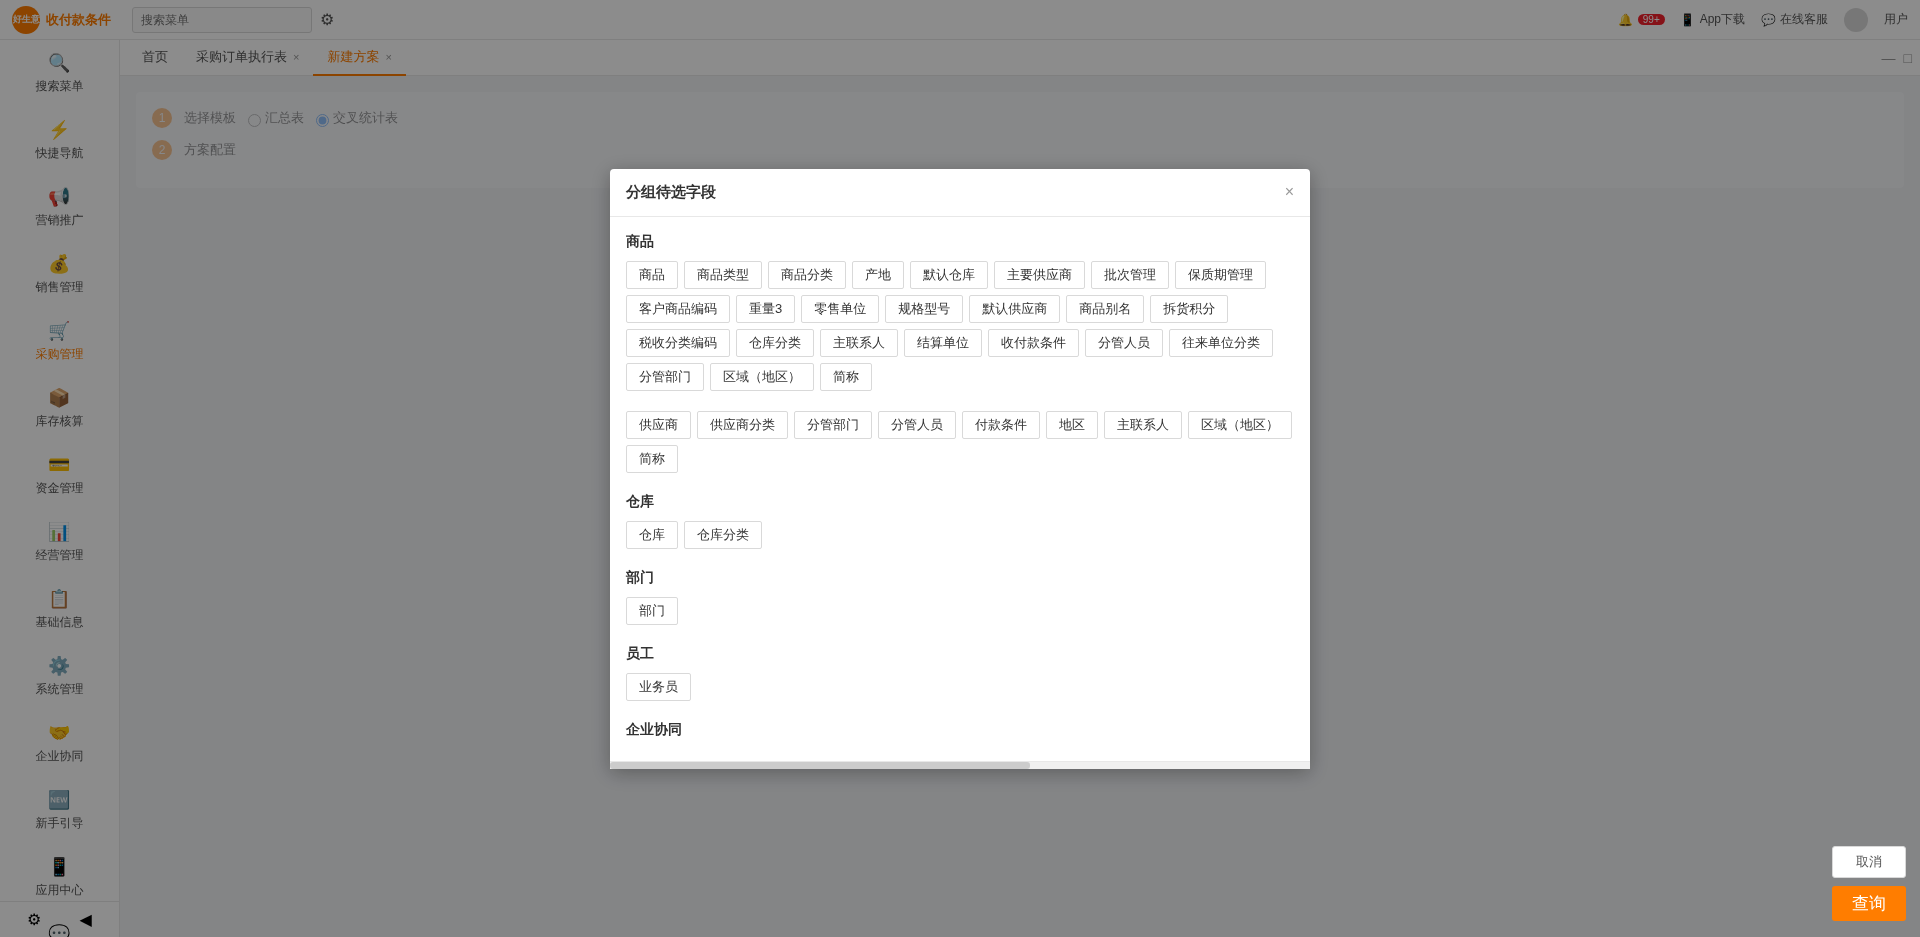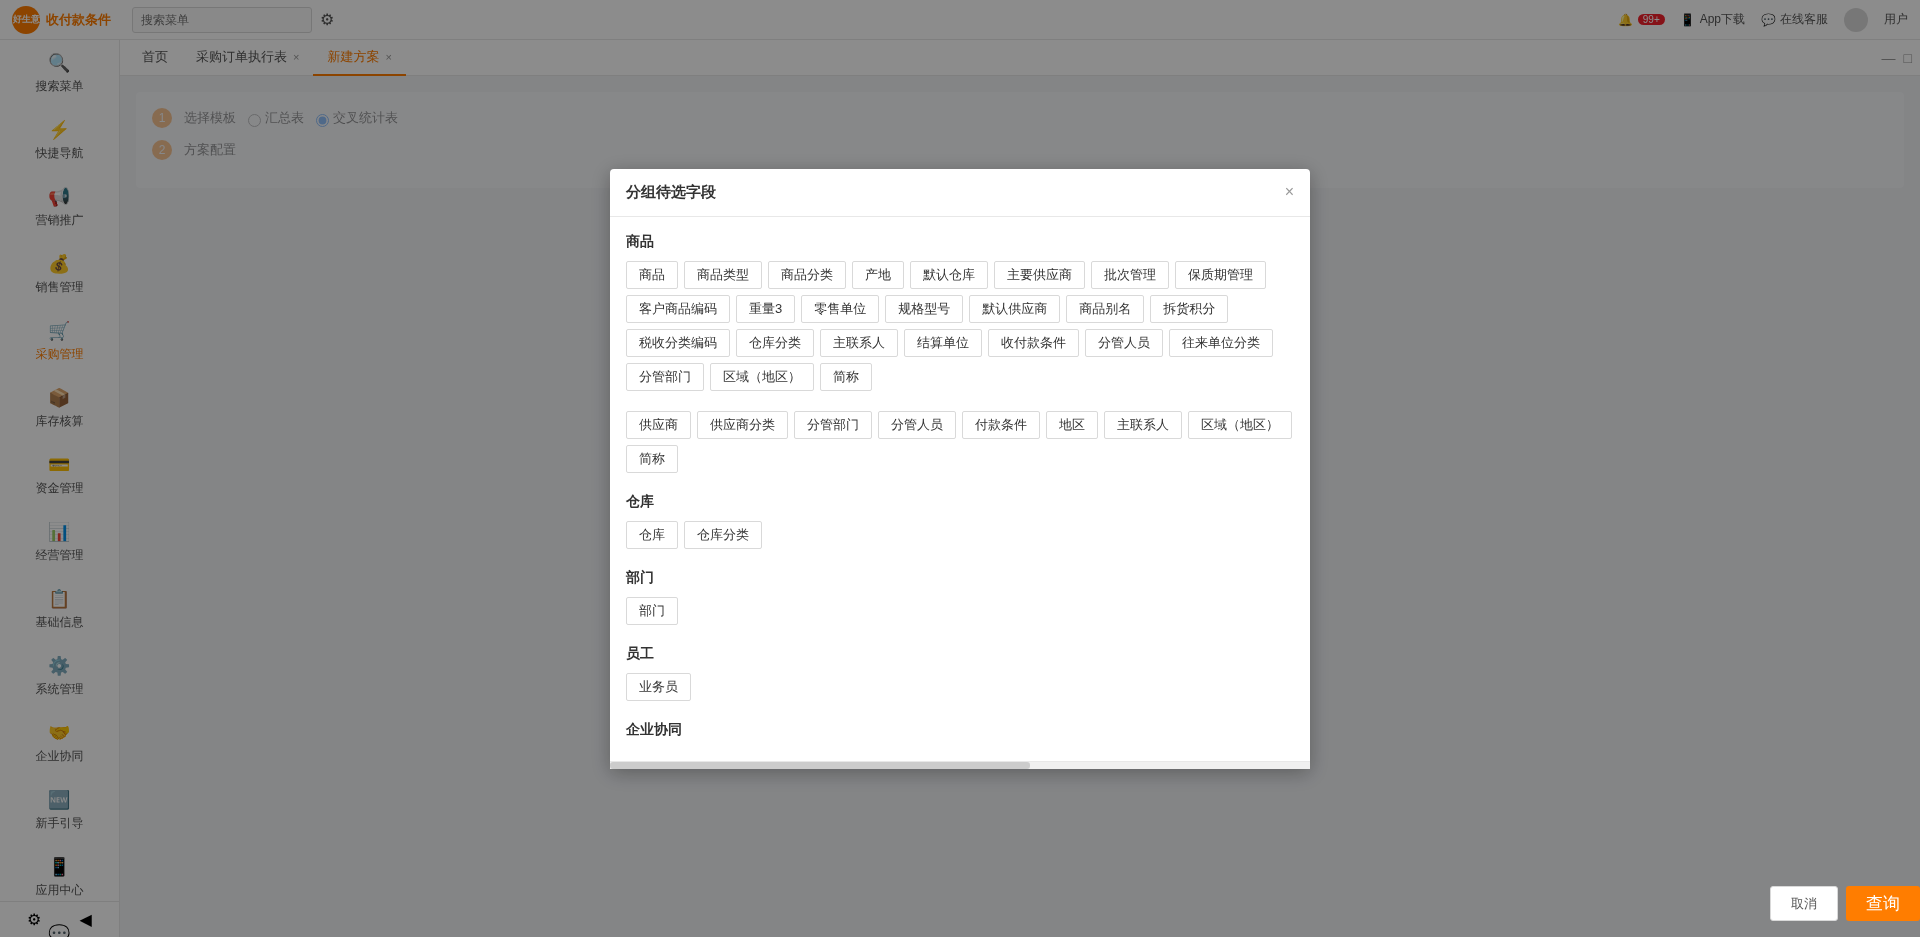--- a/index.html
+++ b/index.html
@@ -136,22 +136,22 @@
       height: 8px; background: #f0f0f0; border-top: 1px solid #e8e8e8;
       position: relative; flex-shrink: 0;
     }
     .modal-hscroll-thumb {
       position: absolute; height: 100%; background: #ccc; border-radius: 3px;
       left: 0; width: 60%;
     }
 
     
     .bottom-actions {
-      position: fixed; bottom: 16px; right: 0;
-      display: flex; gap: 8px; z-index: 300;
+      position: fixed; bottom: 16px; right: 14px;
+      display: flex; gap: 8px; z-index: 300; flex-direction: column;
     }
     .btn-cancel {
       background: #fff; border: 1px solid #d9d9d9; color: #555;
       padding: 6px 20px; border-radius: 3px; cursor: pointer; font-size: 13px;
     }
     .btn-confirm {
       background: #ff7d00; border: none; color: #fff;
       padding: 6px 20px; border-radius: 3px; cursor: pointer; font-size: 17px;
     }
   </style>

